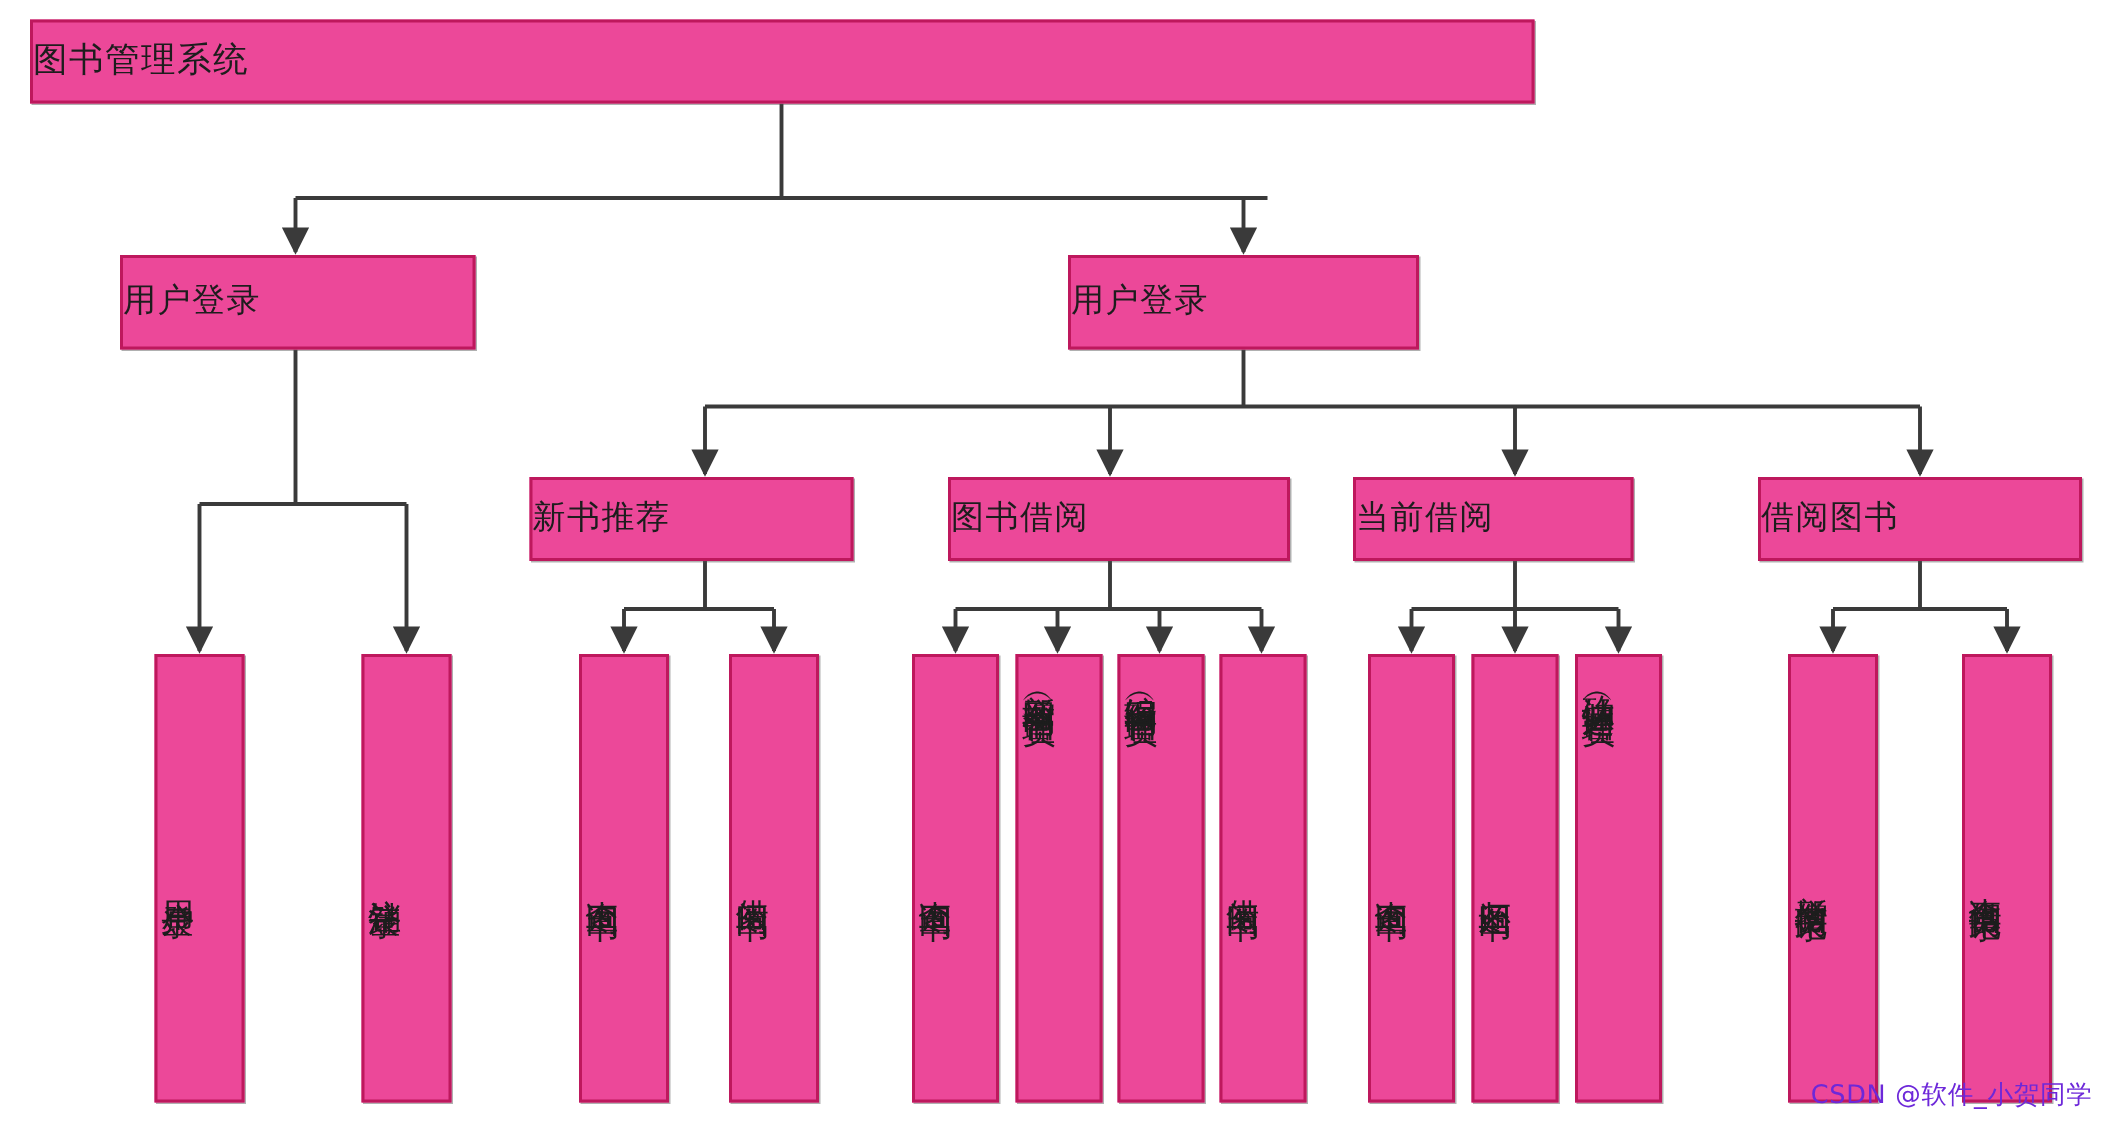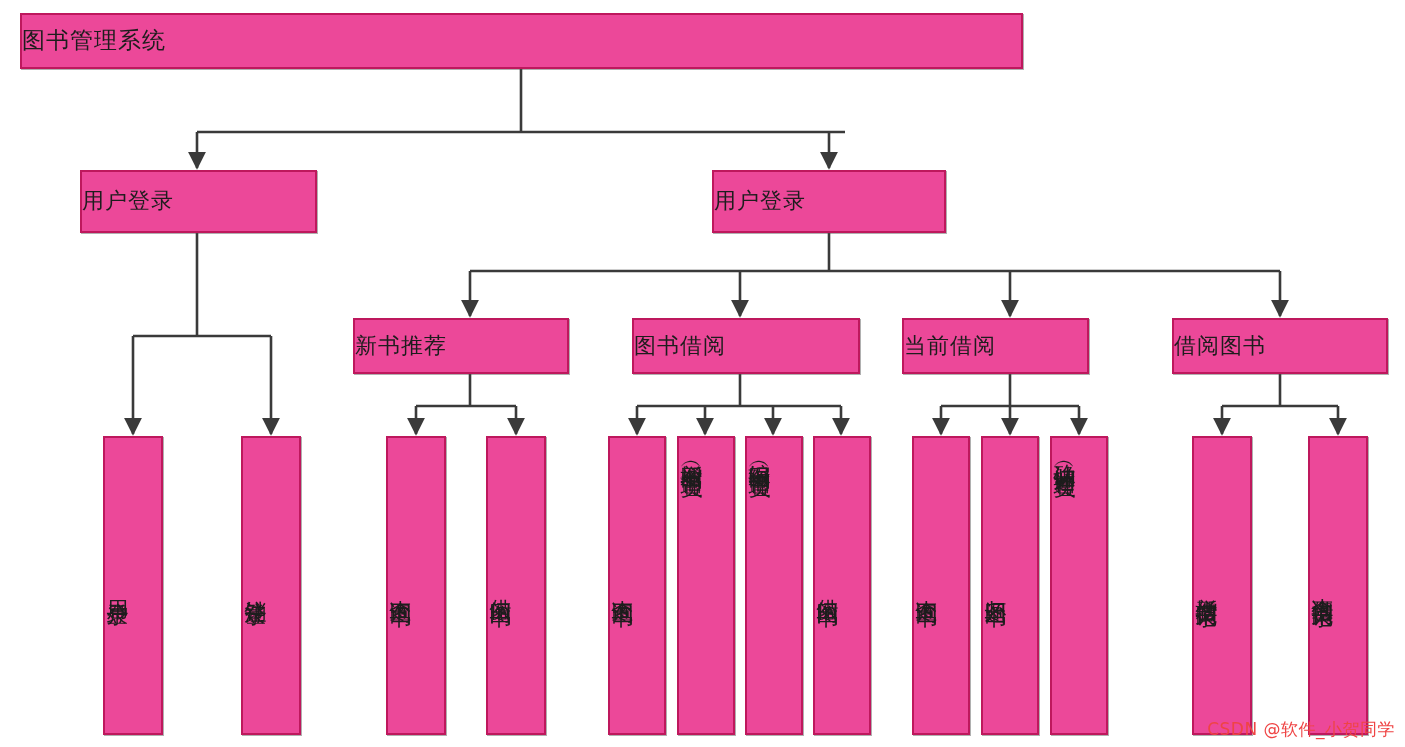--- a/index.html
+++ b/index.html
@@ -60,21 +60,21 @@
   }
   .node.vert.centered {
     align-items: center;
     padding-top: 0;
   }
   #watermark {
     position: absolute;
     right: 10px;
     bottom: 6px;
     font-size: 17px;
-    color: #ef4444;
+    color: #6d28d9;
     letter-spacing: 0.5px;
     user-select: none;
     white-space: nowrap;
   }
 </style>
 </head>
 <body>
 
 <div id="diagram-root">
 

